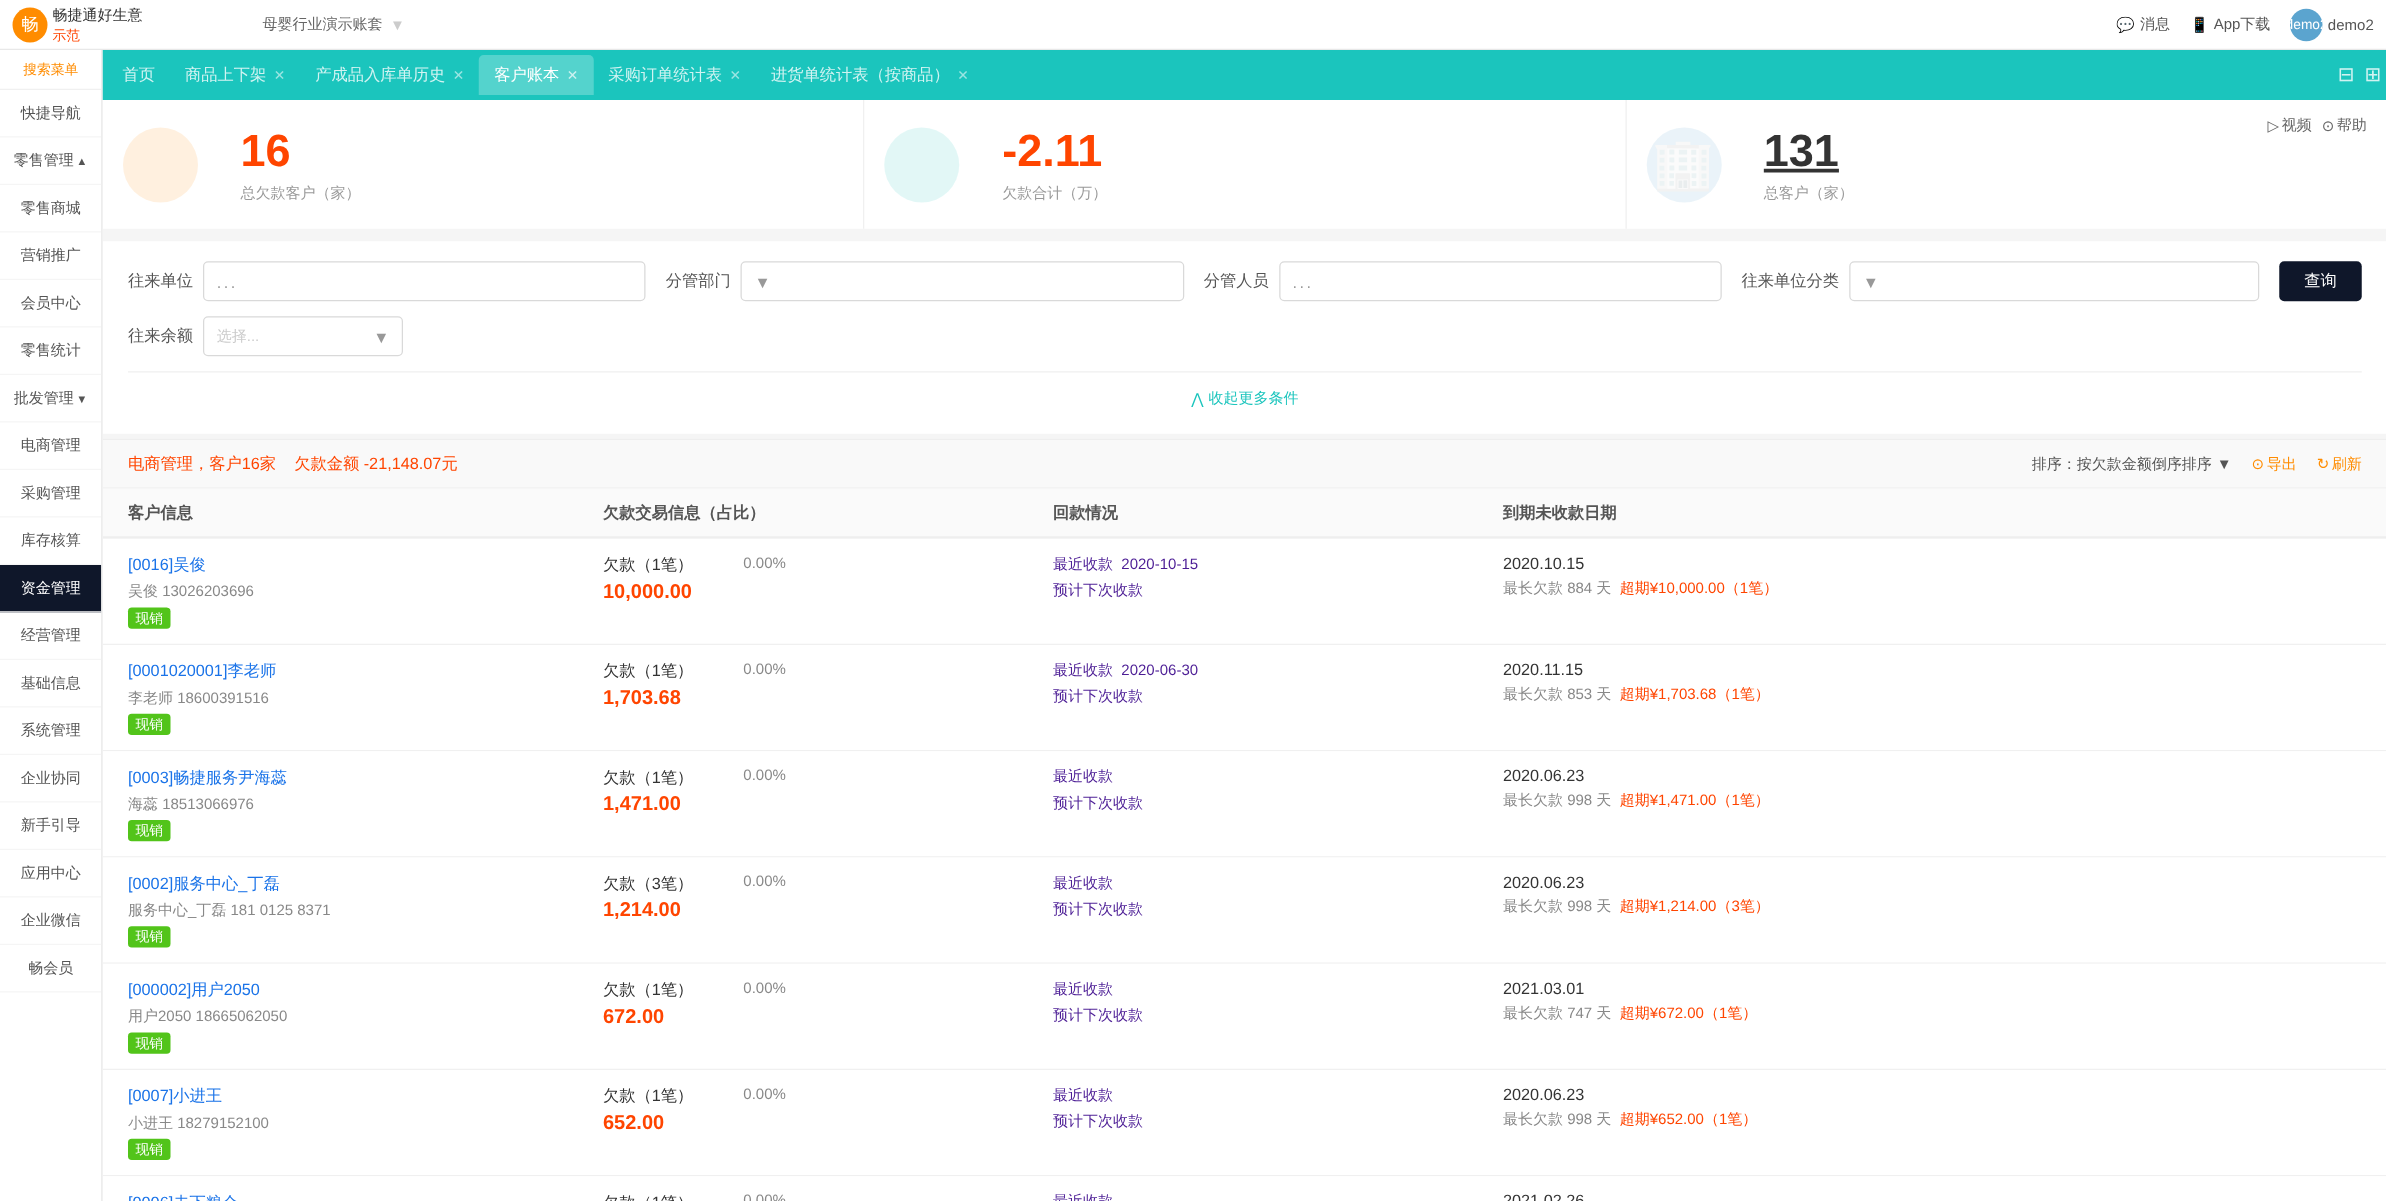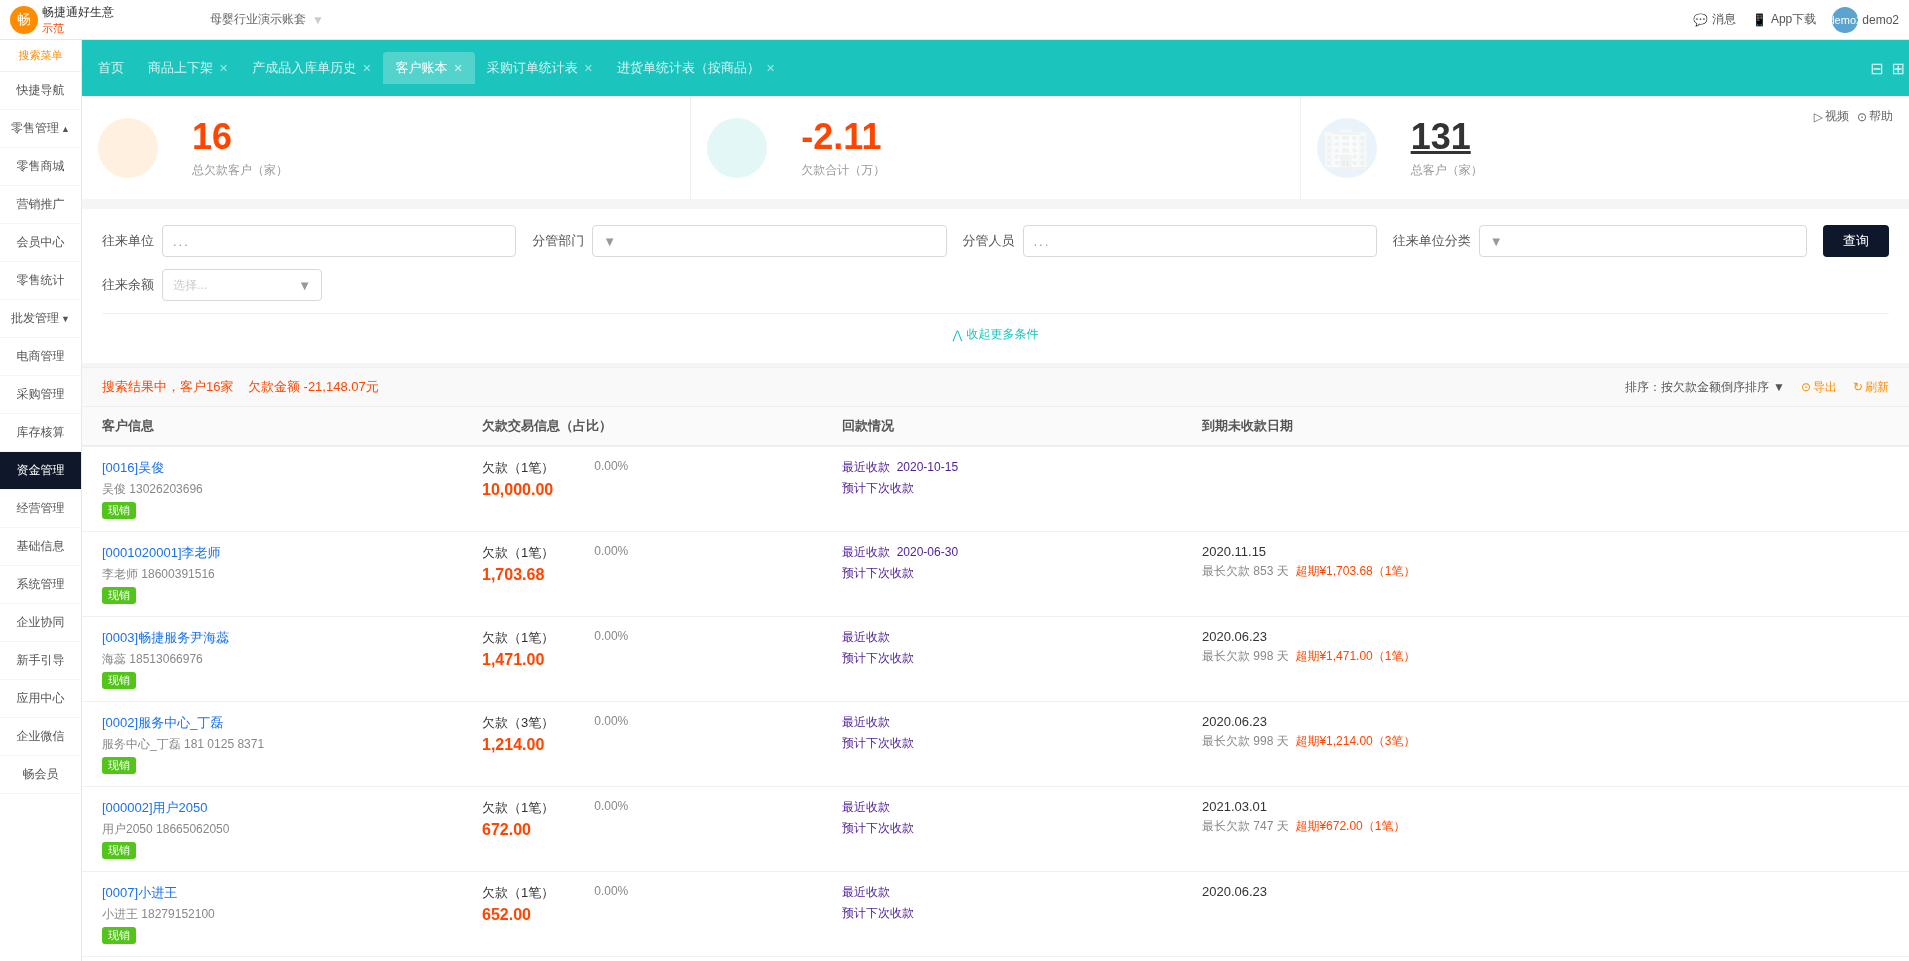--- a/index.html
+++ b/index.html
@@ -25,21 +25,21 @@
     .sidebar { width: 82px; background: #fff; border-right: 1px solid #e8e8e8; display: flex; flex-direction: column; overflow-y: auto; }
     .sidebar-search { padding: 8px 6px; font-size: 11px; color: #ff8c00; cursor: pointer; text-align: center; border-bottom: 1px solid #f0f0f0; }
     .sidebar-item { padding: 10px 4px; text-align: center; font-size: 12px; color: #555; cursor: pointer; border-bottom: 1px solid #f5f5f5; transition: all 0.2s; }
     .sidebar-item.active { background: #0f172a; color: white; }
     .sidebar-item.has-arrow { display: flex; align-items: center; justify-content: center; gap: 2px; }
 
     
     .content-area { flex: 1; display: flex; flex-direction: column; overflow: hidden; }
 
     
-    .tabs-bar { background: #1bc5bd; display: flex; align-items: center; height: 56px; padding: 0 4px; }
+    .tabs-bar { background: #1bc5bd; display: flex; align-items: center; height: 40px; padding: 0 4px; }
     .tab { display: flex; align-items: center; padding: 0 12px; height: 32px; font-size: 13px; color: rgba(255,255,255,0.8); cursor: pointer; border-radius: 4px 4px 0 0; gap: 6px; }
     .tab.active { background: rgba(255,255,255,0.25); color: white; }
     .tab-close { font-size: 11px; opacity: 0.7; }
     .tabs-actions { margin-left: auto; display: flex; gap: 8px; }
     .tabs-action-btn { color: white; font-size: 16px; cursor: pointer; opacity: 0.8; }
 
     
     .page-content { flex: 1; overflow-y: auto; background: #f5f5f5; }
 
     
@@ -265,21 +265,21 @@
           <div style="display:flex; justify-content:center; border-top: 1px solid #f0f0f0; padding-top:8px;">
             <div class="collapse-btn">
               <span>⋀</span>
               <span>收起更多条件</span>
             </div>
           </div>
         </div>
 
         <div class="result-bar">
           <div class="result-info">
-            <span>搜索结果中，客户16家</span>
+            <span>电商管理，客户16家</span>
             &nbsp;&nbsp;
             <span>欠款金额</span>
             <span style="color:#ff4500;">-21,148.07元</span>
           </div>
           <div class="result-actions">
             <div class="sort-select">
               <span>排序：按欠款金额倒序排序</span>
               <span>▼</span>
             </div>
             <div style="cursor:pointer; display:flex; align-items:center; gap:2px; color:#ff8c00;">
@@ -315,20 +315,27 @@
               <div class="debt-info">
                 <div class="percent">0.00%</div>
               </div>
             </div>
             <div class="recovery-info">
               <div class="date">
                 <span>最近收款</span>&nbsp;&nbsp;<span>2020-10-15</span>
               </div>
               <div>预计下次收款</div>
             </div>
+            <div class="overdue-info">
+              <div class="date">2020.10.15</div>
+              <div class="overdue-days">
+                <span>最长欠款 884 天</span>&nbsp;
+                <span class="overdue-link">超期¥10,000.00（1笔）</span>
+              </div>
+            </div>
           </div>
 
           <div class="table-row">
             <div class="customer-info">
               <div class="name-link">[0001020001]李老师</div>
               <div class="sub-info">李老师  18600391516</div>
               <span class="tag">现销</span>
             </div>
             <div class="debt-col">
               <div class="debt-info">
@@ -452,20 +459,24 @@
               <div class="debt-info">
                 <div class="percent">0.00%</div>
               </div>
             </div>
             <div class="recovery-info">
               <div class="date"><span>最近收款</span></div>
               <div>预计下次收款</div>
             </div>
             <div class="overdue-info">
               <div class="date">2020.06.23</div>
+              <div class="overdue-days">
+                <span>最长欠款 998 天</span>&nbsp;
+                <span class="overdue-link">超期¥652.00（1笔）</span>
+              </div>
             </div>
           </div>
 
           <div class="table-row">
             <div class="customer-info">
               <div class="name-link">[0006]去下粮仓</div>
 
             </div>
             <div class="debt-col">
               <div class="debt-info">

